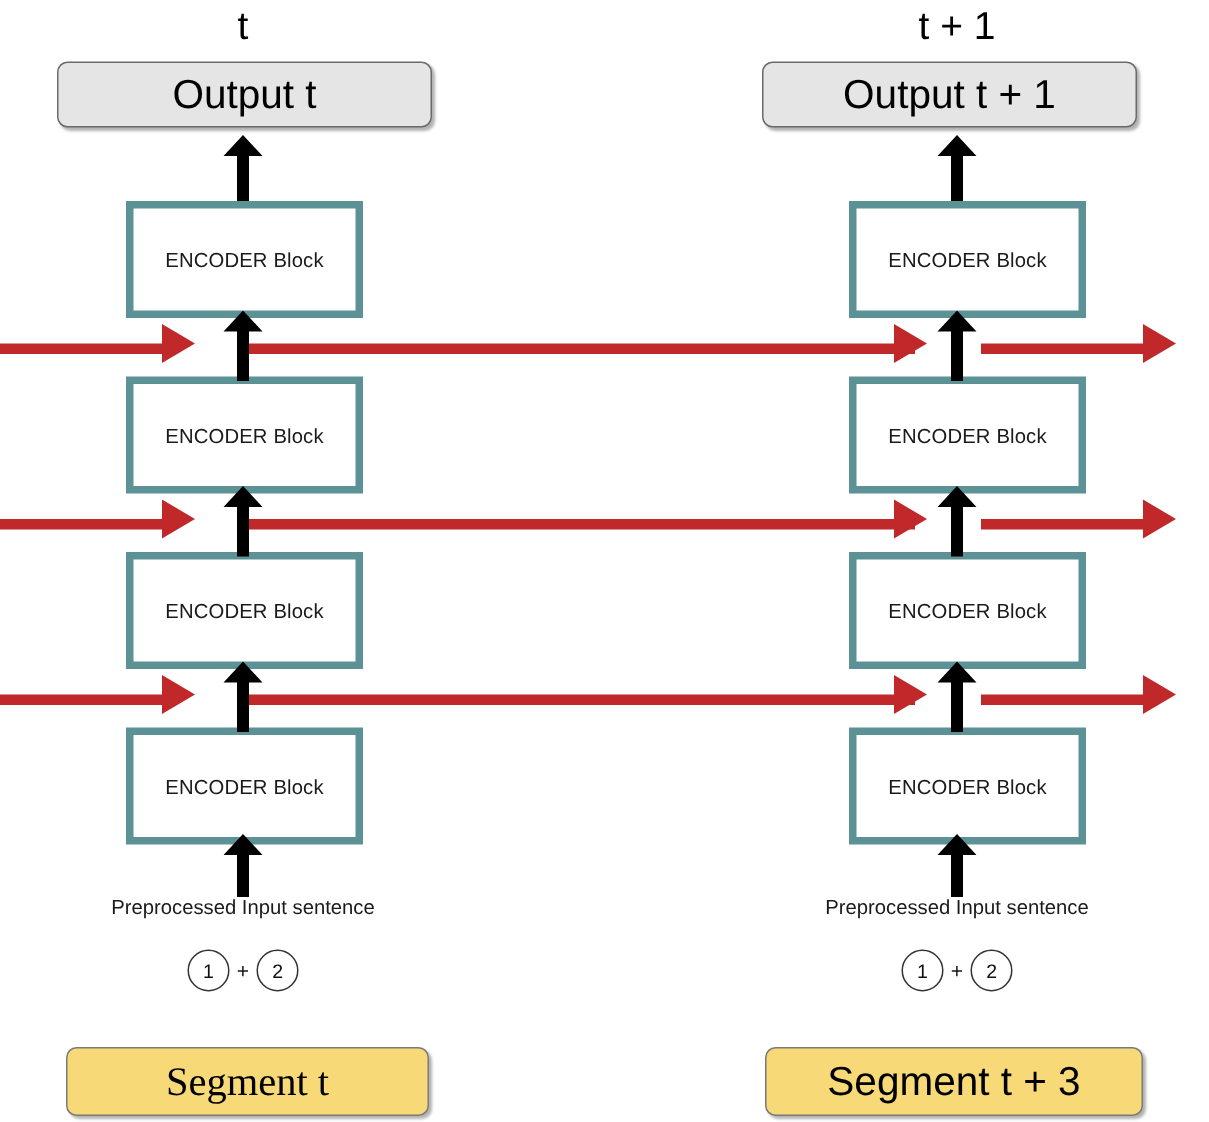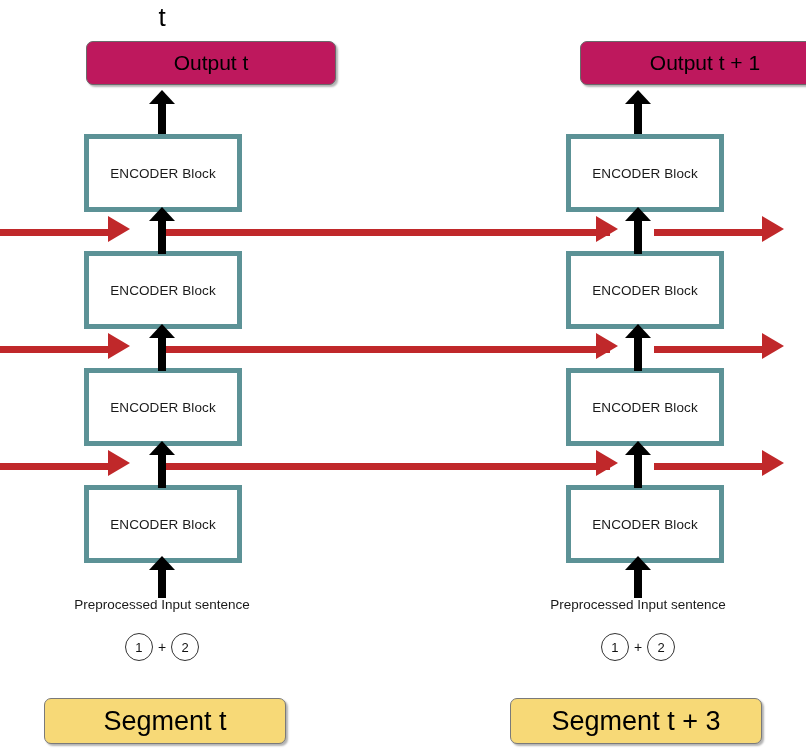--- a/index.html
+++ b/index.html
@@ -6,24 +6,24 @@
   body{width:806px;height:748px;position:relative;overflow:hidden;
        font-family:"Liberation Sans",sans-serif;}
   #stage{position:absolute;left:0;top:0;width:806px;height:748px;}
 
   
   .time-label{position:absolute;height:30px;line-height:30px;text-align:center;
     font-family:"Liberation Sans",sans-serif;font-size:26px;color:#000;white-space:nowrap;}
 
   
   .output-box{position:absolute;height:42px;border-radius:7px;
-    background:#be185d;border:1.5px solid #6a6a6a;
+    background:#e5e5e5;border:1.5px solid #6a6a6a;
     box-shadow:2px 2px 2px rgba(0,0,0,.30);
     display:flex;align-items:center;justify-content:center;
-    font-size:21px;color:#000;font-family:"Liberation Sans",sans-serif;white-space:nowrap;margin-left:48px;}
+    font-size:27px;color:#000;font-family:"Liberation Sans",sans-serif;white-space:nowrap;}
 
   
   .segment-box{position:absolute;height:44px;border-radius:7px;
     background:#F7D977;border:1.5px solid #7a7a7a;
     box-shadow:2px 2px 2px rgba(0,0,0,.30);
     display:flex;align-items:center;justify-content:center;
     font-size:27px;color:#000;font-family:"Liberation Sans",sans-serif;white-space:nowrap;}
 
   
   .encoder-block{position:absolute;width:148px;height:68px;
@@ -60,23 +60,24 @@
     background:#fff;display:flex;align-items:center;justify-content:center;
     font-family:"Liberation Sans",sans-serif;font-size:13px;color:#111;}
   .token-plus{font-family:"Liberation Sans",sans-serif;font-size:14px;color:#111;}
 </style>
 </head>
 <body>
 
 <div id="stage">
 
   <div class="time-label" style="left:62px;top:2px;width:200px;">t</div>
+  <div class="time-label" style="left:538px;top:2px;width:200px;">t + 1</div>
 
   <div class="output-box" style="left:38px;top:41px;width:248px;">Output t</div>
-  <div class="output-box" style="left:532px;top:41px;width:248px;">Output t + 1</div>
+  <div class="output-box" style="left:508px;top:41px;width:248px;">Output t + 1</div>
 
   <div class="varrow" style="left:149px;top:90px;height:44px;">
     <div class="head"></div>
     <div class="shaft" style="height:32px;"></div>
   </div>
   <div class="varrow" style="left:625px;top:90px;height:44px;">
     <div class="head"></div>
     <div class="shaft" style="height:32px;"></div>
   </div>
 
@@ -169,16 +170,16 @@
     <div class="token-circle">1</div>
     <div class="token-plus">+</div>
     <div class="token-circle">2</div>
   </div>
   <div class="token-row" style="left:512px;top:632px;width:252px;">
     <div class="token-circle">1</div>
     <div class="token-plus">+</div>
     <div class="token-circle">2</div>
   </div>
 
-  <div class="segment-box" style="left:44px;top:698px;width:240px;">Segment t</div>
+  <div class="segment-box" style="left:44px;top:698px;width:240px;font-family:Liberation Serif, serif;">Segment t</div>
   <div class="segment-box" style="left:510px;top:698px;width:250px;">Segment t + 3</div>
 
 </div>
 
 </body></html>

